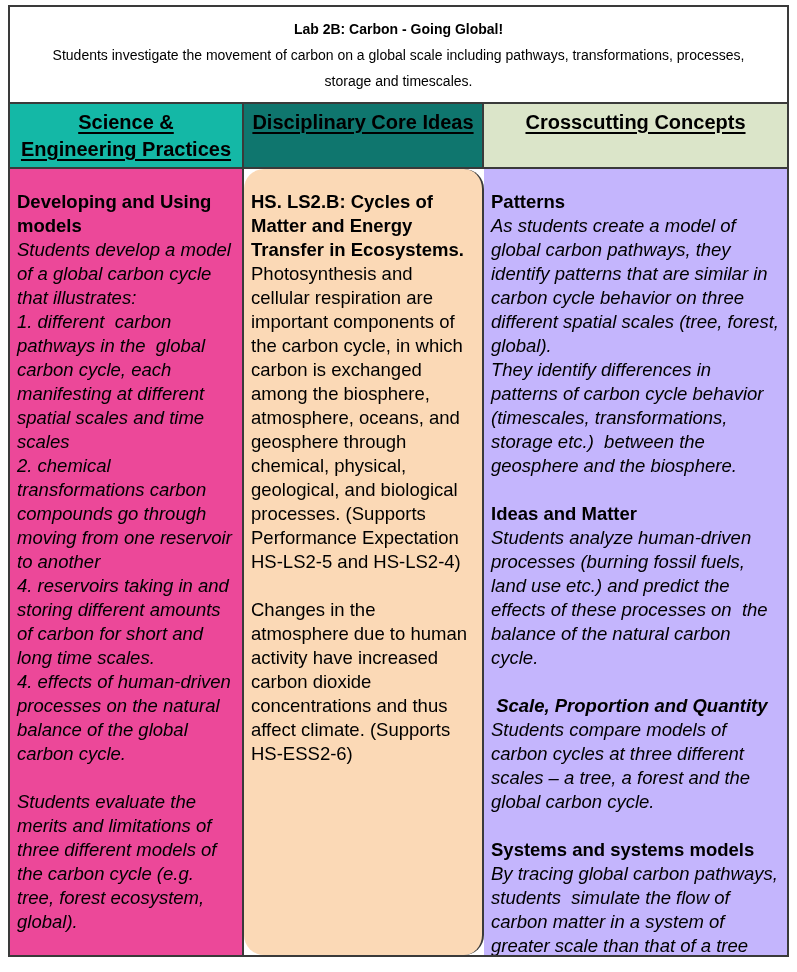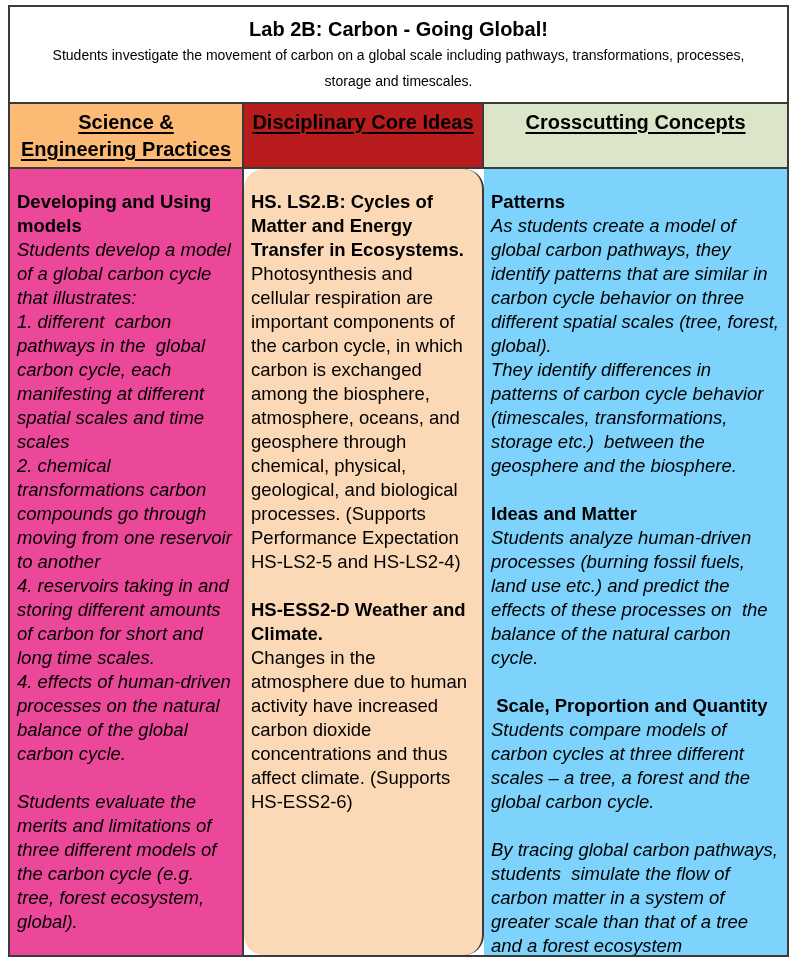--- a/index.html
+++ b/index.html
@@ -30,21 +30,21 @@
   }
   .title-cell {
     grid-column: 1 / 4;
     border-bottom: 2px solid var(--border, #3a3a3a);
     text-align: center;
     padding: 9px 18px 0 18px;
     box-sizing: border-box;
     background: #ffffff;
   }
   .lab-title {
-    font-size: 20px;
+    font-size: 14px;
     font-weight: bold;
     line-height: 26px;
   }
   .lab-subtitle {
     font-size: 14px;
     line-height: 26px;
   }
   .head-cell {
     box-sizing: border-box;
     border-bottom: 2px solid var(--border, #3a3a3a);
@@ -66,61 +66,61 @@
     padding: 21px 6px 6px 7px;
     overflow: hidden;
   }
   .body-cell p {
     margin: 0;
     white-space: pre-wrap;
   }
   .body-cell p.spacer { height: 24px; }
   .run-bold { font-weight: bold; }
   .run-italic { font-style: italic; }
-  .run-bolditalic { font-weight: bold; }
+  .run-bolditalic { font-weight: bold; font-style: italic; }
   .run-normal { font-weight: normal; font-style: normal; }
 </style>
 </head>
 <body>
 
 <div class="sheet">
 
   <div class="title-cell">
     <div class="lab-title">Lab 2B: Carbon - Going Global!</div>
     <div class="lab-subtitle">Students investigate the movement of carbon on a global scale including pathways, transformations, processes, storage and timescales.</div>
   </div>
 
-  <div class="head-cell" style="background: #fdba74;">Science &amp; Engineering Practices</div>
-  <div class="head-cell" style="background: #b91c1c;">Disciplinary Core Ideas</div>
+  <div class="head-cell" style="background: #14b8a6;">Science &amp; Engineering Practices</div>
+  <div class="head-cell" style="background: #0f766e;">Disciplinary Core Ideas</div>
   <div class="head-cell last" style="background: rgb(219, 229, 201);">Crosscutting Concepts</div>
 
   <div class="body-cell" style="background: #ec4899;">
       <p><span class="run-bold">Developing and Using models</span></p>
       <p><span class="run-italic">Students develop a model of a global carbon cycle that illustrates:</span></p>
       <p><span class="run-italic">1. different  carbon pathways in the  global carbon cycle, each manifesting at different spatial scales and time scales</span></p>
       <p><span class="run-italic">2. chemical transformations carbon compounds go through moving from one reservoir to another</span></p>
       <p><span class="run-italic">4. reservoirs taking in and storing different amounts of carbon for short and long time scales.</span></p>
       <p><span class="run-italic">4. effects of human-driven processes on the natural balance of the global carbon cycle.</span></p>
       <p class="spacer"></p>
       <p><span class="run-italic">Students evaluate the merits and limitations of three different models of the carbon cycle (e.g. tree, forest ecosystem, global).</span></p>
     </div>
   <div class="body-cell" style="background: rgb(251, 217, 182); border-radius: 20px;">
       <p><span class="run-bold">HS. LS2.B: Cycles of Matter and Energy Transfer in Ecosystems.</span></p>
       <p><span class="run-normal">Photosynthesis and cellular respiration are important components of the carbon cycle, in which carbon is exchanged among the biosphere, atmosphere, oceans, and geosphere through chemical, physical, geological, and biological processes. (Supports Performance Expectation HS-LS2-5 and HS-LS2-4)</span></p>
       <p class="spacer"></p>
-      <p><span class="run-bold">HS-ESS2-D Weather and Climate.</span></p>
       <p><span class="run-normal">Changes in the atmosphere due to human activity have increased carbon dioxide concentrations and thus affect climate. (Supports HS-ESS2-6)</span></p>
     </div>
-  <div class="body-cell last" style="background: #7dd3fc;">
+  <div class="body-cell last" style="background: #c4b5fd;">
       <p><span class="run-bold">Patterns</span></p>
       <p><span class="run-italic">As students create a model of global carbon pathways, they identify patterns that are similar in carbon cycle behavior on three different spatial scales (tree, forest, global).</span></p>
       <p><span class="run-italic">They identify differences in patterns of carbon cycle behavior (timescales, transformations, storage etc.)  between the geosphere and the biosphere.</span></p>
       <p class="spacer"></p>
       <p><span class="run-bold">Ideas and Matter</span></p>
       <p><span class="run-italic">Students analyze human-driven processes (burning fossil fuels, land use etc.) and predict the effects of these processes on  the balance of the natural carbon cycle.</span></p>
       <p class="spacer"></p>
       <p><span class="run-bolditalic"> Scale, Proportion and Quantity</span></p>
       <p><span class="run-italic">Students compare models of carbon cycles at three different scales – a tree, a forest and the global carbon cycle.</span></p>
       <p class="spacer"></p>
+      <p><span class="run-bold">Systems and systems models</span></p>
       <p><span class="run-italic">By tracing global carbon pathways, students  simulate the flow of carbon matter in a system of greater scale than that of a tree and a forest ecosystem</span></p>
     </div>
 
 </div>
 
 </body></html>

